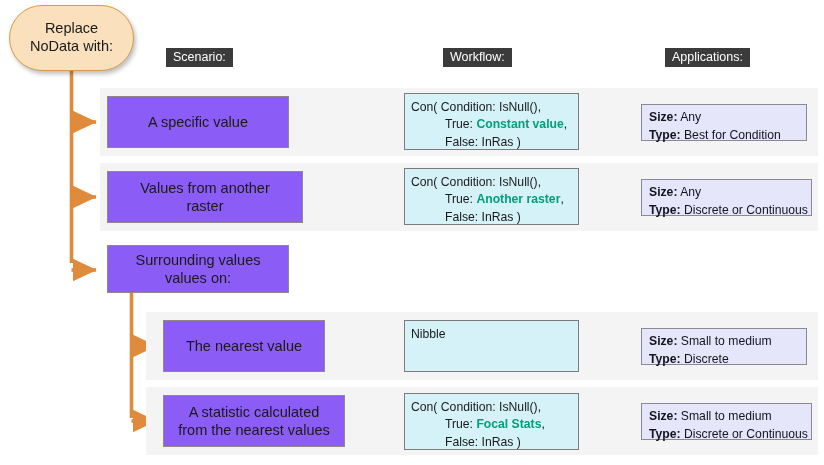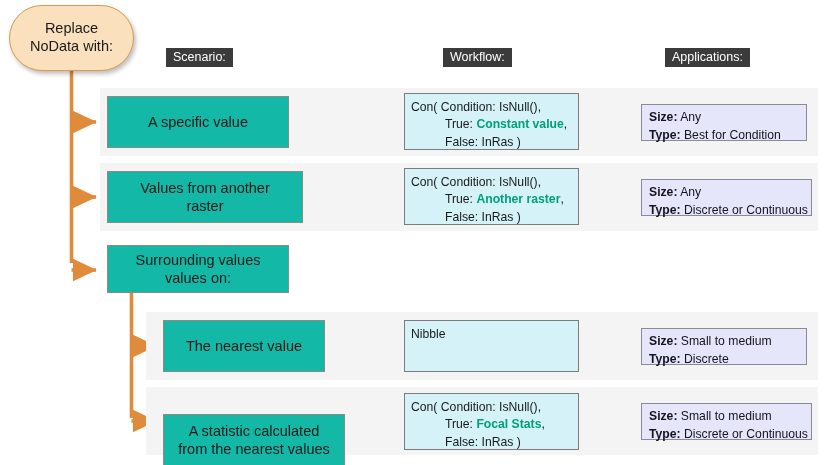--- a/index.html
+++ b/index.html
@@ -78,21 +78,21 @@
   .row-band {
     position: absolute;
     background: #f4f4f4;
     box-sizing: border-box;
     z-index: 1;
   }
 
   
   .scenario-box {
     position: absolute;
-    background: #14b8a6;
+    background: #8b5cf6;
     border: 1.6px solid #8f8a80;
     box-sizing: border-box;
     display: flex;
     align-items: center;
     justify-content: center;
     text-align: center;
     font-size: 14.5px;
     line-height: 1.26;
     color: #1a1a1a;
     z-index: 4;
@@ -241,21 +241,21 @@
     <div>Nibble</div>
   </div>
 
   <div class="app-box" style="left:641px; top:328px; width:166px; height:37px;">
     <div><b>Size:</b><span> Small to medium</span></div>
     <div><b>Type:</b><span> Discrete</span></div>
   </div>
 
   <div class="row-band" style="left:146px; top:387px; width:672px; height:68px;"></div>
 
-  <div class="scenario-box" style="left:163px; top:414px; width:182px; height:52px;">
+  <div class="scenario-box" style="left:163px; top:395px; width:182px; height:52px;">
     <div>
       <div>A statistic calculated</div>
       <div>from the nearest values</div>
     </div>
   </div>
 
   <div class="workflow-box" style="left:404px; top:393px; width:175px; height:57px;">
     <div>Con( Condition: IsNull(),</div>
     <div class="wf-indent"><span>True: </span><span class="wf-hl">Focal Stats</span><span>,</span></div>
     <div class="wf-indent">False: InRas )</div>

